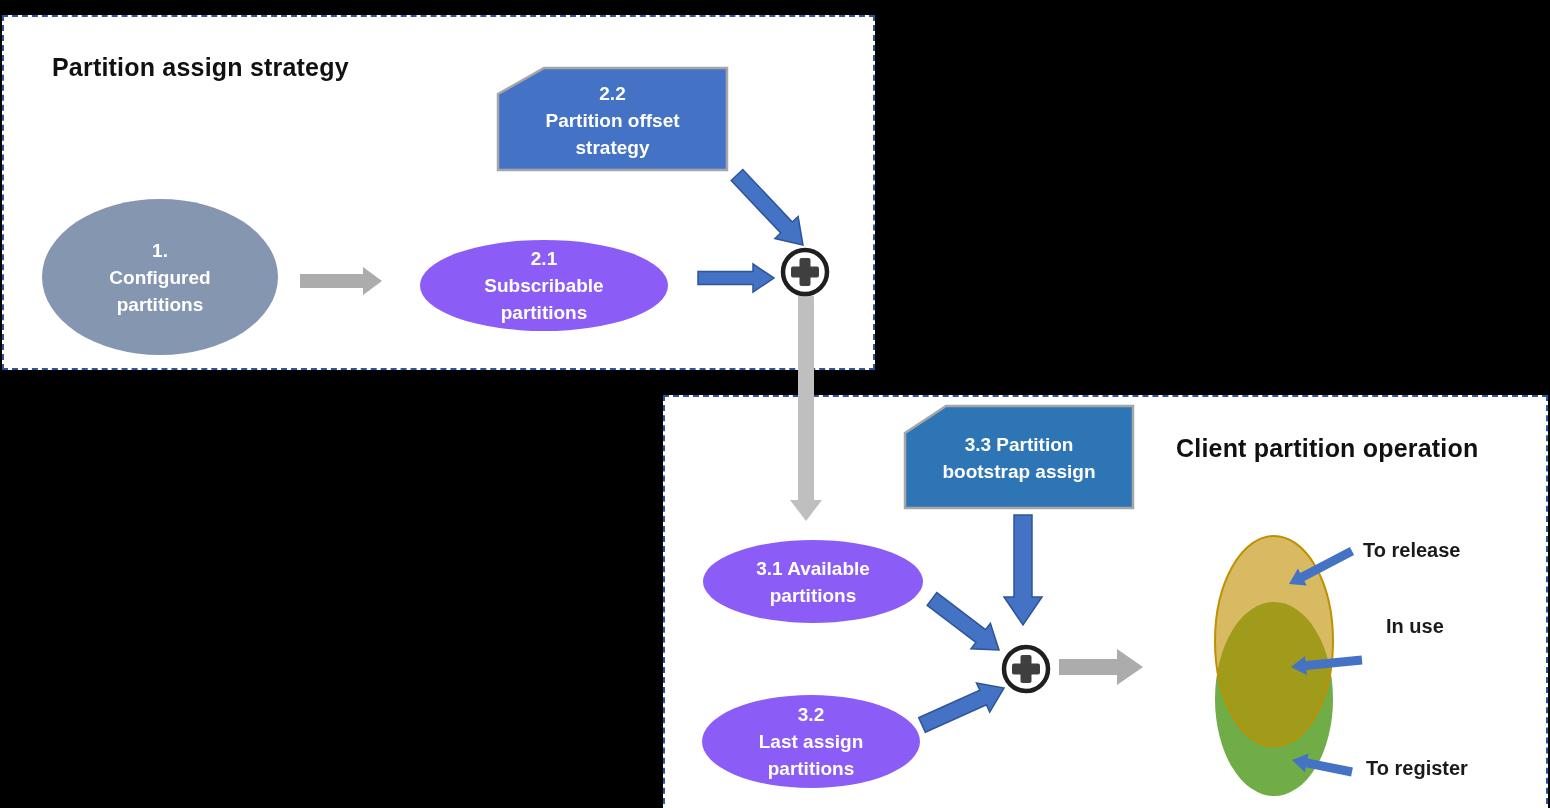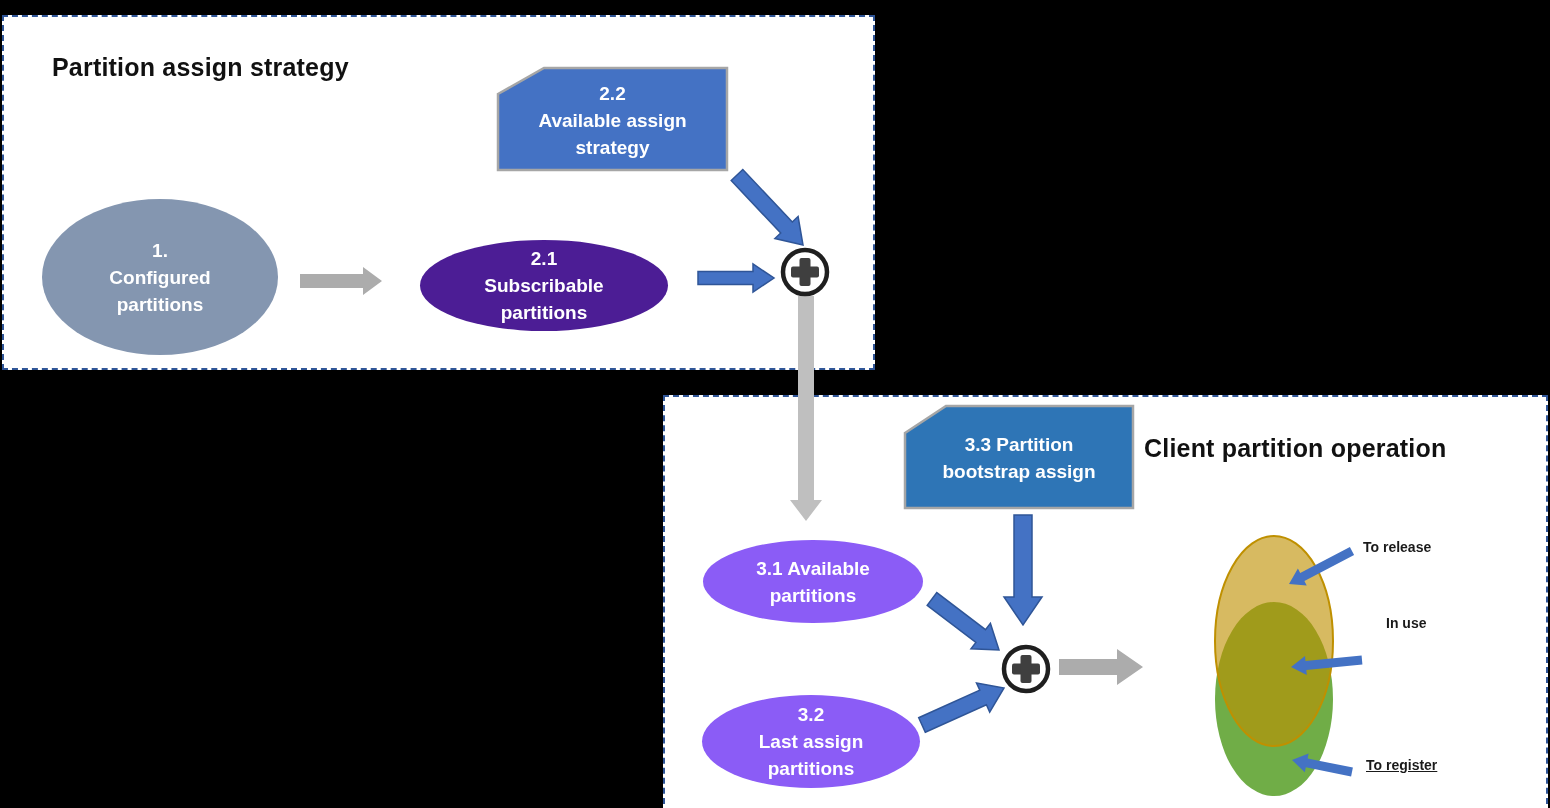--- a/index.html
+++ b/index.html
@@ -7,41 +7,41 @@
               font-family:"Liberation Sans", sans-serif; }
   #stage { position:relative; width:1550px; height:808px; background:#000;margin-top:13px; }
 
   .panel { position:absolute; background:#fff; border:2px dashed #2F5597; }
   #panel1 { left:2px; top:2px; width:873px; height:355px; }
   #panel2 { left:663px; top:382px; width:885px; height:419px; }
 
   .panel-title { position:absolute; color:#111; font-size:25px; font-weight:bold;
                  letter-spacing:0.2px; white-space:nowrap; }
   #title1 { left:52px; top:40px; }
-  #title2 { left:1144px; top:421px; }
+  #title2 { left:1176px; top:421px; }
 
   .ellipse { position:absolute; border-radius:50%; display:flex; flex-direction:column;
              align-items:center; justify-content:center; color:#fff; font-weight:bold;
              font-size:19px; line-height:27px; text-align:center; }
   #ellipse-configured   { left:42px;  top:186px; width:236px; height:156px; background:#8496B0; }
-  #ellipse-subscribable { left:420px; top:227px; width:248px; height:91px;  background:#4c1d95;text-align:center; }
+  #ellipse-subscribable { left:420px; top:227px; width:248px; height:91px;  background:#8b5cf6;text-align:center; }
   #ellipse-available    { left:703px; top:527px; width:220px; height:83px;  background:#8b5cf6; }
   #ellipse-lastassign   { left:702px; top:682px; width:218px; height:93px;  background:#8b5cf6; }
 
   .flag-text { position:absolute; display:flex; flex-direction:column; align-items:center;
                justify-content:center; color:#fff; font-weight:bold; font-size:19px;
                line-height:27px; text-align:right; }
   #flag22-text { left:498px; top:57px;  width:229px; height:100px; }
   #flag33-text { left:905px; top:395px; width:228px; height:100px; }
 
-  .venn-label { position:absolute; color:#1a1a1a; font-size:14px; font-weight:600;
+  .venn-label { position:absolute; color:#1a1a1a; font-size:20px; font-weight:600;
                 white-space:nowrap; }
   #label-release  { left:1363px; top:526px; }
   #label-inuse    { left:1386px; top:602px; }
-  #label-register { left:1366px; top:744px;text-decoration:underline; }
+  #label-register { left:1366px; top:744px; }
 
   #overlay { position:absolute; left:0; top:0; width:1550px; height:808px;
              pointer-events:none; }
 </style>
 </head>
 <body>
 
 <div id="stage">
 
   <div class="panel" id="panel1"></div>
@@ -102,21 +102,21 @@
     </g>
     <g>
       <circle cx="1026" cy="656" r="22" fill="#fff" stroke="#1F1F1F" stroke-width="4.5"></circle>
       <rect x="1012" y="650.5" width="28" height="11" rx="2" fill="#3F3F3F"></rect>
       <rect x="1020.5" y="642" width="11" height="28" rx="2" fill="#3F3F3F"></rect>
     </g>
   </svg>
 
   <div class="flag-text" id="flag22-text">
     <span>2.2</span>
-    <span>Available assign</span>
+    <span>Partition offset</span>
     <span>strategy</span>
   </div>
   <div class="flag-text" id="flag33-text">
     <span>3.3 Partition</span>
     <span>bootstrap assign</span>
   </div>
 
   <div class="venn-label" id="label-release">To release</div>
   <div class="venn-label" id="label-inuse">In use</div>
   <div class="venn-label" id="label-register">To register</div>

